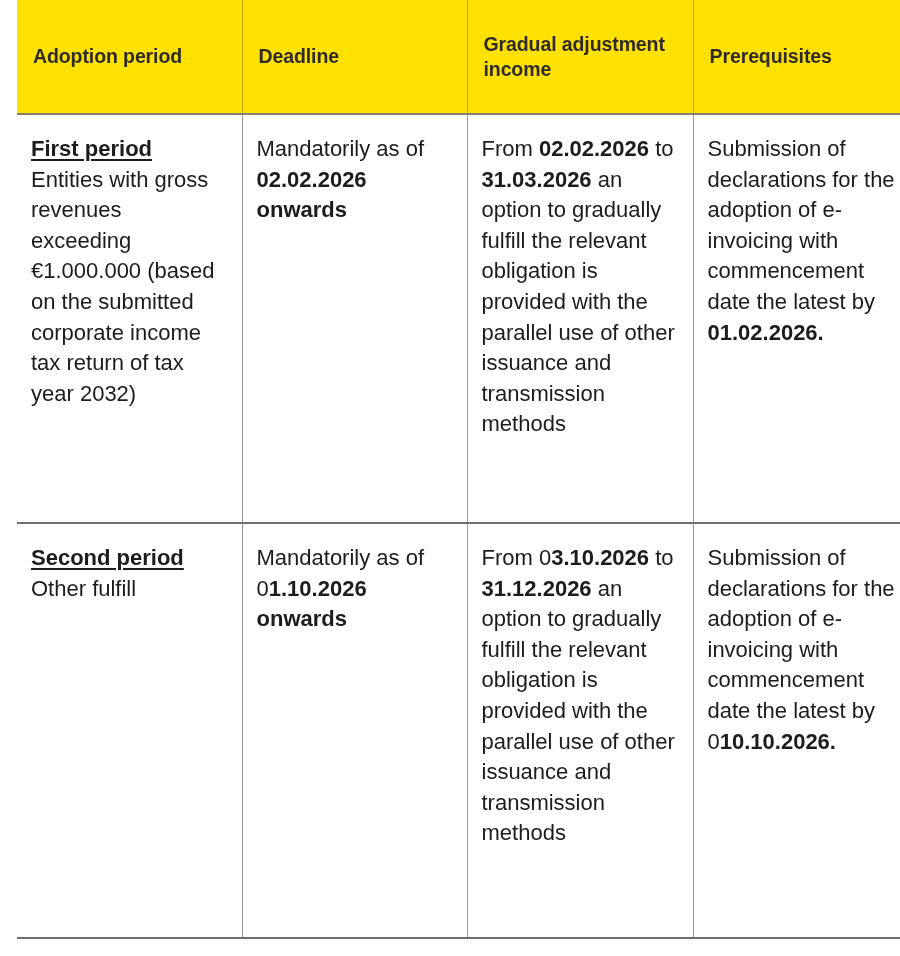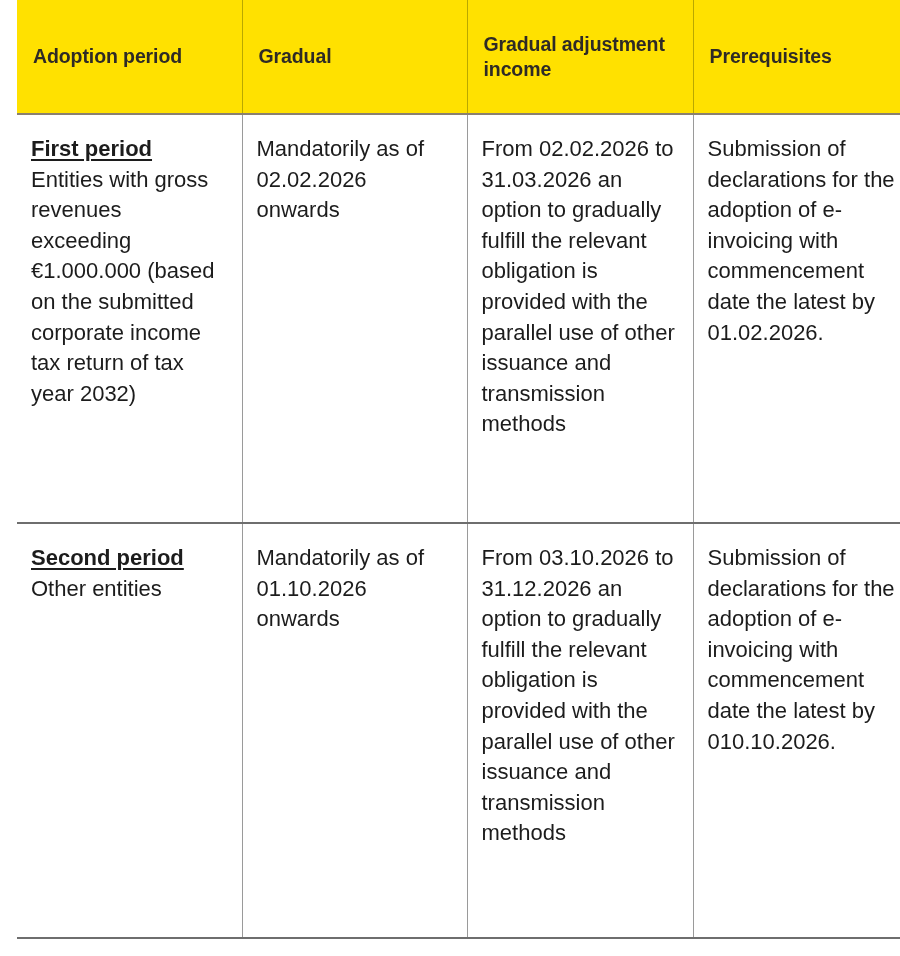--- a/index.html
+++ b/index.html
@@ -78,21 +78,21 @@
   tr.row-first td.body-cell {
     border-bottom: 2px solid #6e6e6e;
     height: 409px;
   }
   tr.row-second td.body-cell {
     border-bottom: 2px solid #6e6e6e;
     height: 415px;
   }
 
   
-  .u-bold { font-weight: normal; }
+  .u-bold { font-weight: bold; }
   .u-underline-bold {
     font-weight: bold;
     text-decoration: underline;
     text-underline-offset: 3px;
     text-decoration-thickness: 1.5px;
   }
   
   .u-thin-zero { font-weight: normal; }
 
   .cell-block { display: block; }
@@ -107,21 +107,21 @@
       <col class="c2">
       <col class="c3">
       <col class="c4">
     </colgroup>
     <thead>
       <tr class="header-row">
         <th class="header-cell">
           <span>Adoption period</span>
         </th>
         <th class="header-cell">
-          <span>Gradual</span>
+          <span>Deadline</span>
         </th>
         <th class="header-cell">
           <span>Gradual adjustment income</span>
         </th>
         <th class="header-cell">
           <span>Prerequisites</span>
         </th>
       </tr>
     </thead>
     <tbody>
@@ -136,21 +136,21 @@
         <td class="body-cell">
           <span>From </span><span class="u-bold">02.02.2026</span><span> to </span><span class="u-bold">31.03.2026</span><span> an option to gradually fulfill the relevant obligation is provided with the parallel use of other issuance and transmission methods</span>
         </td>
         <td class="body-cell">
           <span>Submission of declarations for the adoption of e-invoicing with commencement date the latest by </span><span class="u-bold">01.02.2026.</span>
         </td>
       </tr>
 
       <tr class="row-second">
         <td class="body-cell">
-          <span class="u-underline-bold cell-block">Second period</span><span>Other entities</span>
+          <span class="u-underline-bold cell-block">Second period</span><span>Other fulfill</span>
         </td>
         <td class="body-cell">
           <span>Mandatorily as of </span><span class="u-thin-zero">0</span><span class="u-bold">1.10.2026 onwards</span>
         </td>
         <td class="body-cell">
           <span>From </span><span class="u-thin-zero">0</span><span class="u-bold">3.10.2026</span><span> to </span><span class="u-bold">31.12.2026</span><span> an option to gradually fulfill the relevant obligation is provided with the parallel use of other issuance and transmission methods</span>
         </td>
         <td class="body-cell">
           <span>Submission of declarations for the adoption of e-invoicing with commencement date the latest by </span><span class="u-thin-zero">0</span><span class="u-bold">10.10.2026.</span>
         </td>

